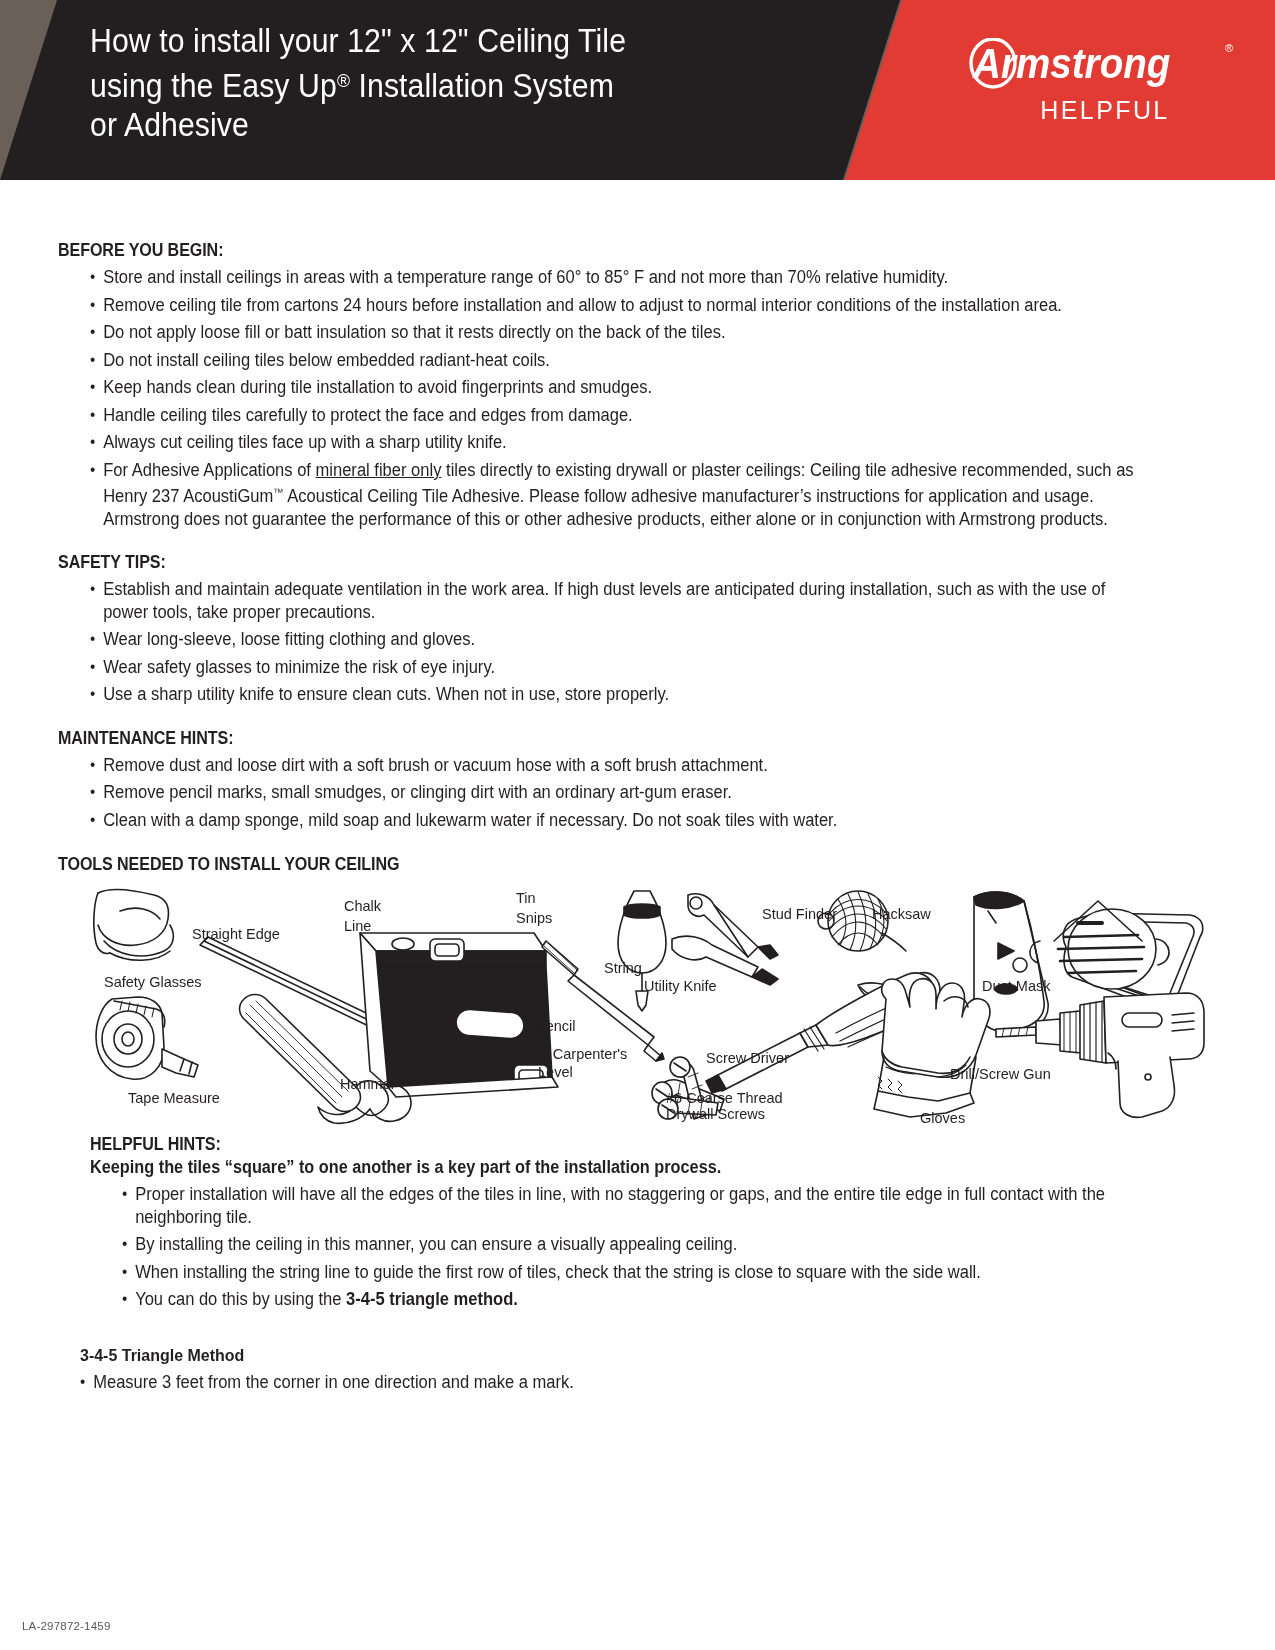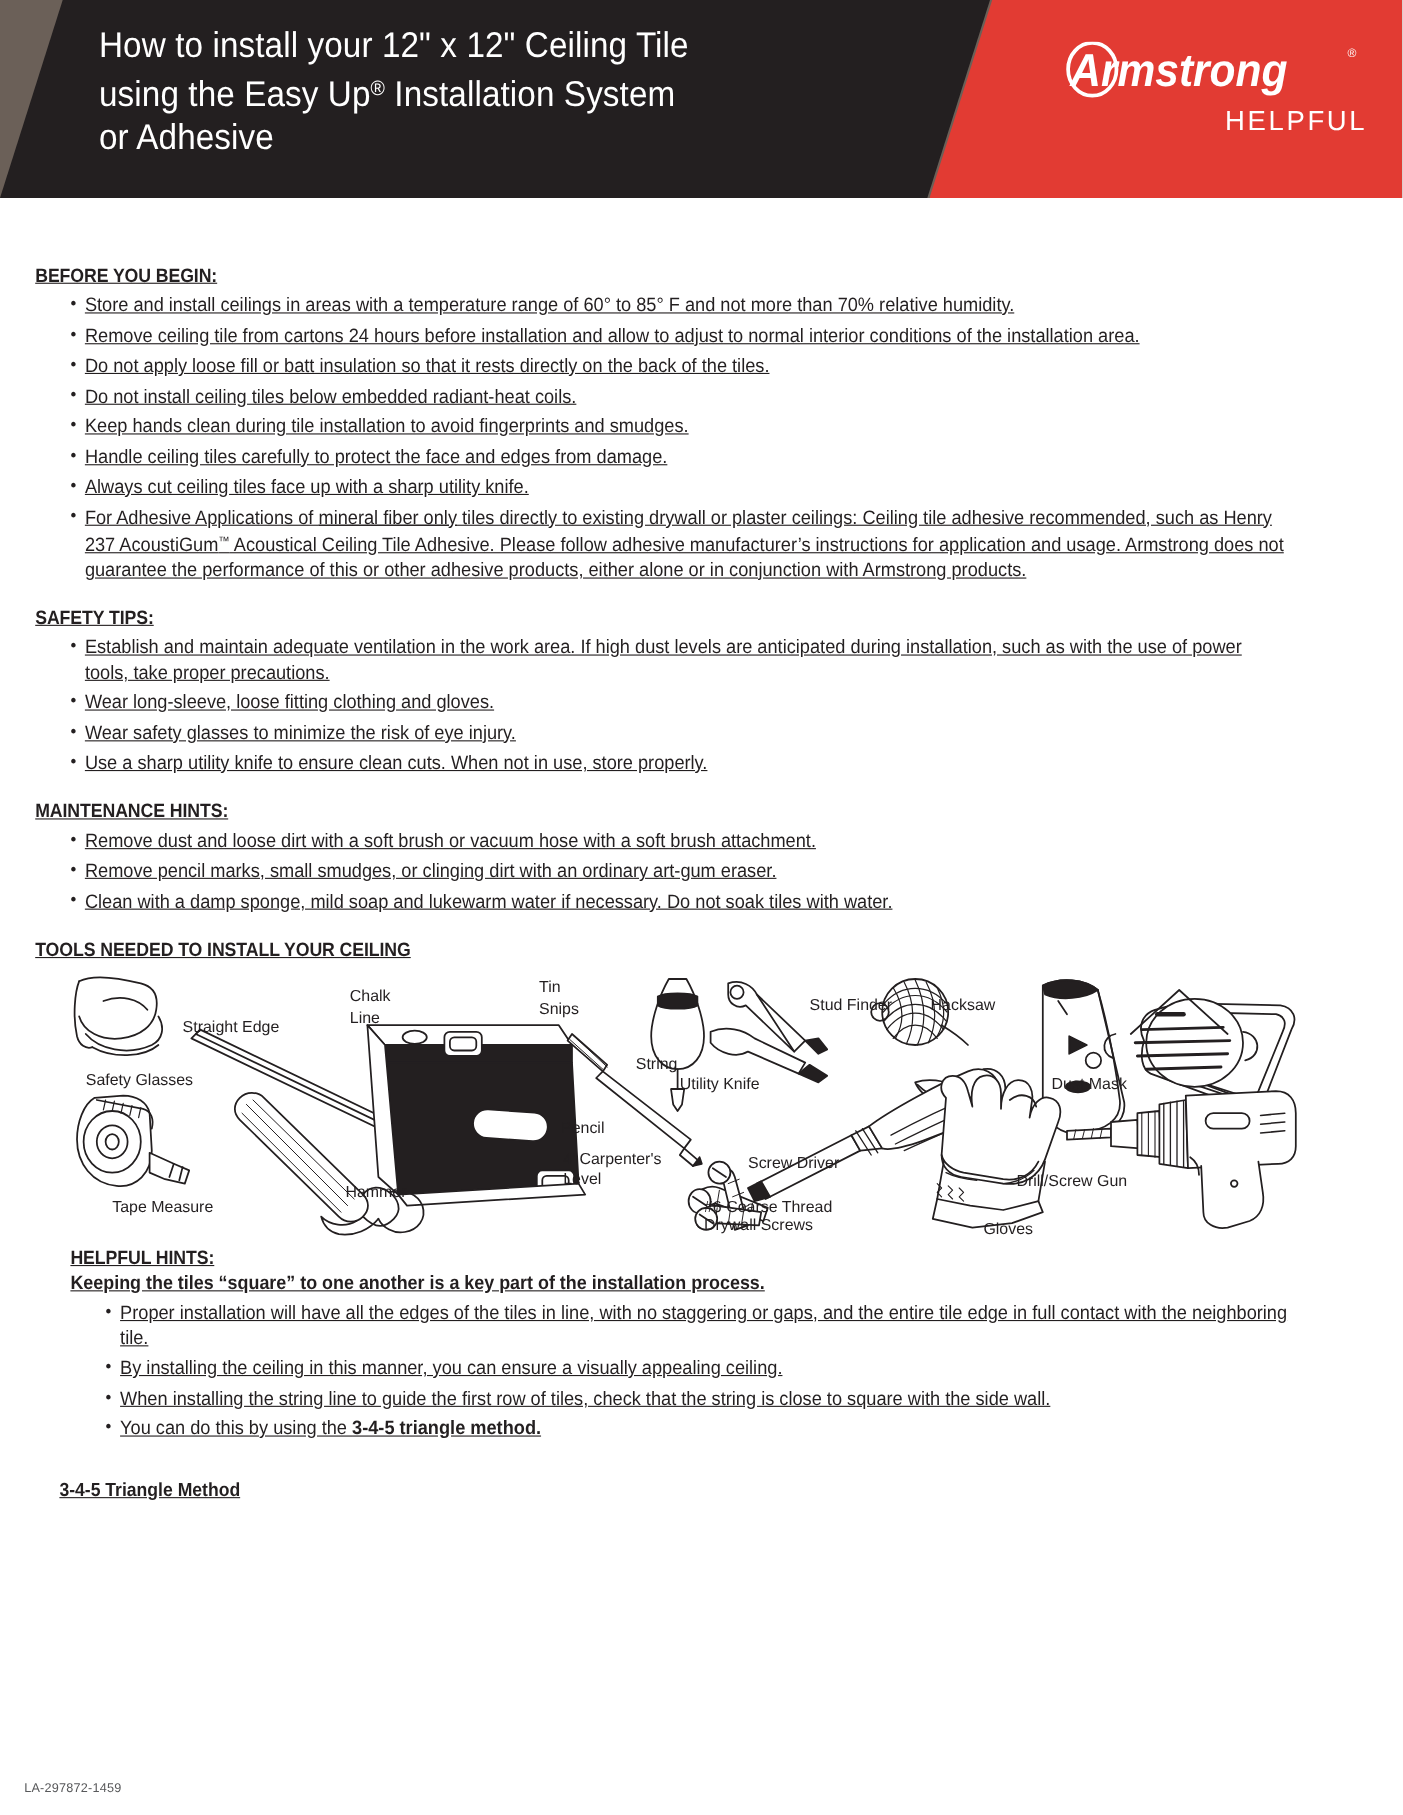--- a/index.html
+++ b/index.html
@@ -49,21 +49,21 @@
     transform-origin: left top;
     white-space:pre-line;
   }
   .header-title .reg { font-size:19px; vertical-align:0.55em; }
 
   
   .logo-wrap {
     position:absolute;
     right:28px; top:38px;
     width:280px;
-    text-align:right;
+    text-align:center;
   }
   .logo-word {
     position:relative;
     display:block;
     height:52px;
   }
   .logo-word svg { display:block; }
   .logo-ceilings {
     display:block;
     color:#ffffff;
@@ -71,22 +71,21 @@
     letter-spacing:2.4px;
     font-weight:400;
     margin-top:6px;
     padding-right:4px;
     font-family:"Liberation Sans", sans-serif;
   }
 
   
   .content {
     position:relative;
-    padding:0 32px;
-    text-decoration:underline;
+    padding:0 58px;
   }
   .sec-head {
     font-size:17.5px;
     font-weight:bold;
     letter-spacing:-0.1px;
     font-family:"Liberation Sans Narrow","Liberation Sans", sans-serif;
     transform:scaleX(0.92);
     transform-origin:left center;
     margin:0;
   }
@@ -487,15 +486,18 @@
     <div id="helpful-subhead">Keeping the tiles “square” to one another is a key part of the installation process.</div>
     <ul class="bullets">
       <li>Proper installation will have all the edges of the tiles in line, with no staggering or gaps, and the entire tile edge in full contact with the neighboring tile.</li>
       <li>By installing the ceiling in this manner, you can ensure a visually appealing ceiling.</li>
       <li>When installing the string line to guide the first row of tiles, check that the string is close to square with the side wall.</li>
       <li><span>You can do this by using the </span><span class="b">3-4-5 triangle method.</span></li>
     </ul>
   </div>
 
   <div id="triangle-method-heading">3-4-5 Triangle Method</div>
+  <ul class="bullets tight">
+    <li>Measure 3 feet from the corner in one direction and make a mark.</li>
+  </ul>
 </div>
 
 <div class="footer-code">LA-297872-1459</div>
 
 </body></html>

